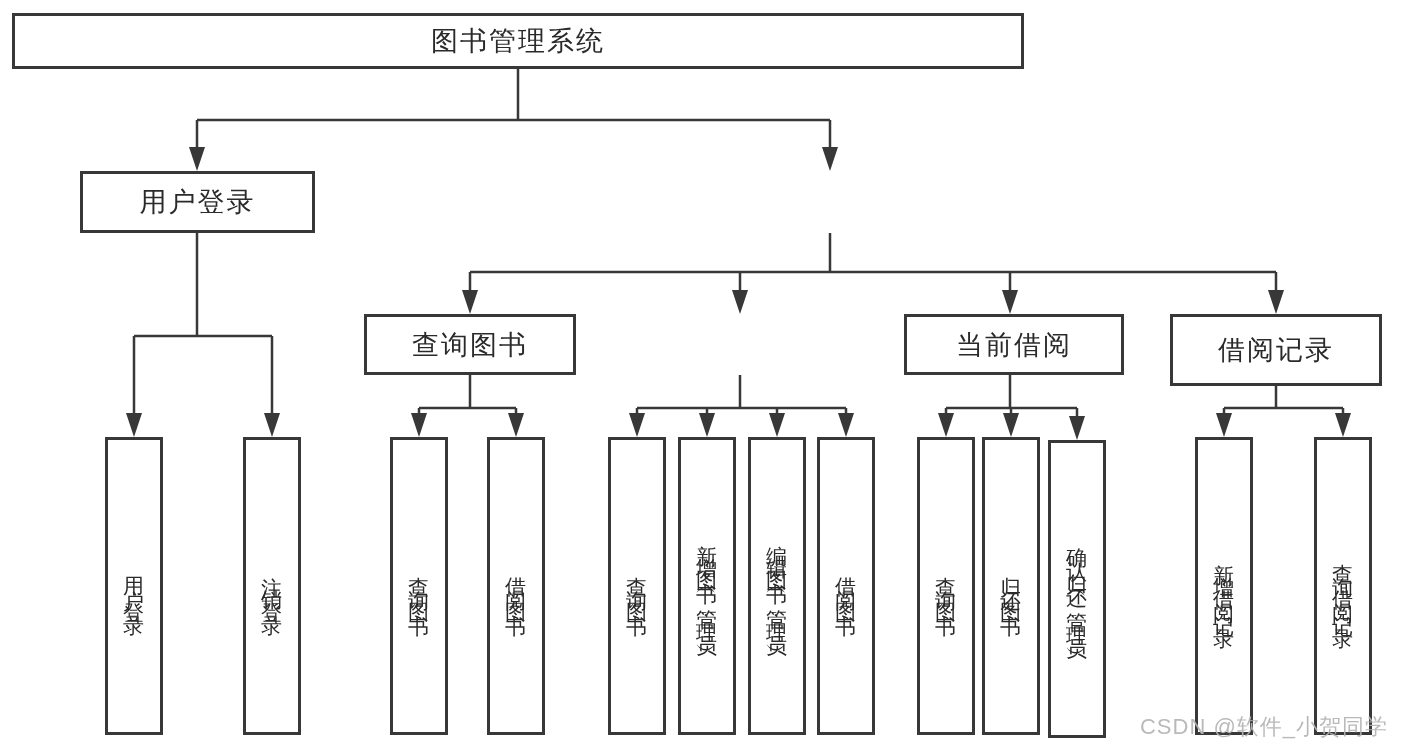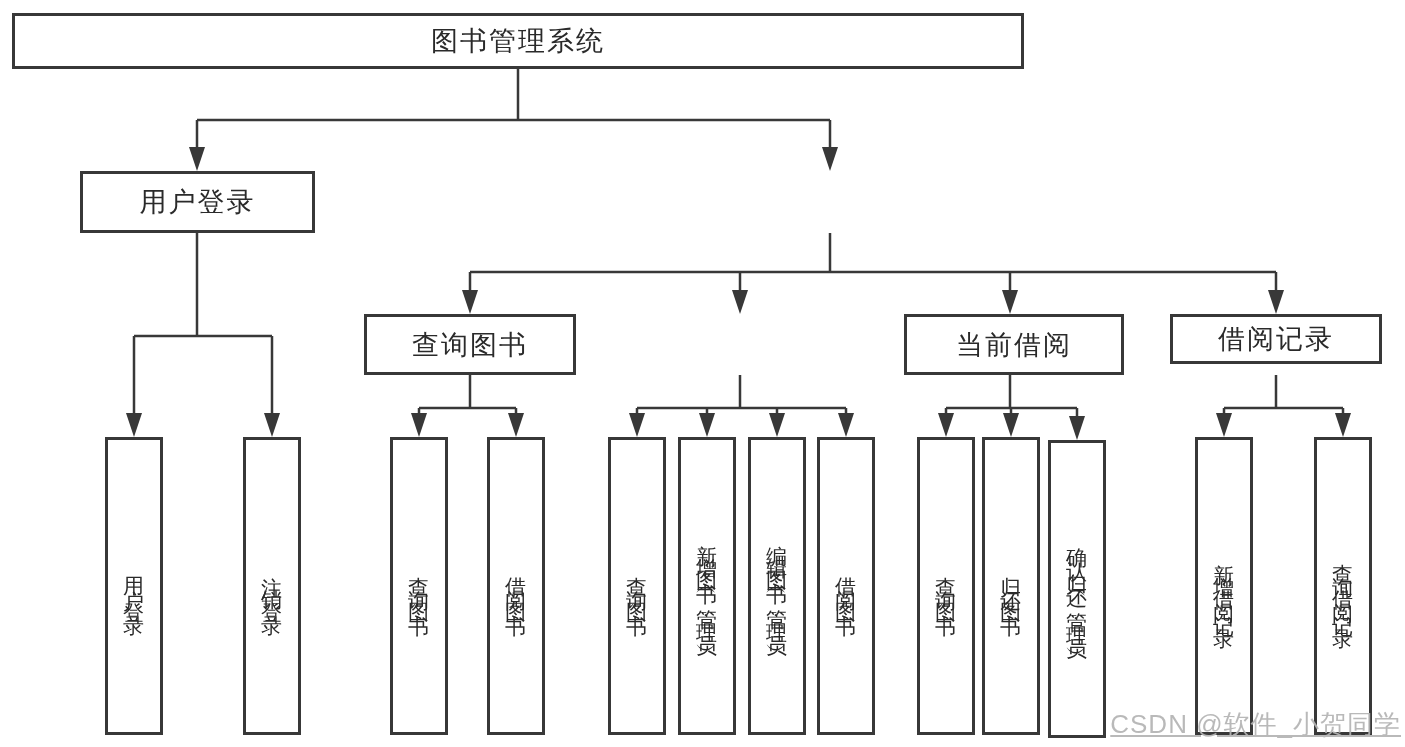--- a/index.html
+++ b/index.html
@@ -29,25 +29,24 @@
     width:58px;height:298px;top:437px;
     border:3px solid var(--line);background:var(--background);
     display:flex;align-items:center;justify-content:center;
     z-index:2;
   }
   .vbox span{
     writing-mode:vertical-rl;text-orientation:mixed;
     font-size:21px;letter-spacing:13px;line-height:1;
   }
   .watermark{
-    position:absolute;right:4px;bottom:5px;
-    font-size:26px;letter-spacing:1px;
+    position:absolute;right:17px;bottom:5px;
+    font-size:22px;letter-spacing:1px;
     color:var(--watermark);opacity:.92;z-index:3;
     white-space:nowrap;
-    text-decoration:underline;
   }
 </style>
 </head>
 <body>
 
 <div class="canvas">
 
   <svg class="connectors" width="1405" height="747" viewBox="0 0 1405 747">
     <g stroke="#383838" stroke-width="2.5" fill="none">
 
@@ -95,21 +94,21 @@
   <div class="hbox" style="left:80px;top:171px;width:235px;height:62px">
     <span>用户登录</span>
   </div>
 
   <div class="hbox" style="left:364px;top:314px;width:212px;height:61px">
     <span>查询图书</span>
   </div>
   <div class="hbox" style="left:904px;top:314px;width:220px;height:61px">
     <span>当前借阅</span>
   </div>
-  <div class="hbox" style="left:1170px;top:314px;width:212px;height:50px">
+  <div class="hbox" style="left:1170px;top:314px;width:212px;height:72px">
     <span>借阅记录</span>
   </div>
 
   <div class="vbox" style="left:105px">
     <span>用户登录</span>
   </div>
   <div class="vbox" style="left:243px">
     <span>注销登录</span>
   </div>
   <div class="vbox" style="left:390px">

